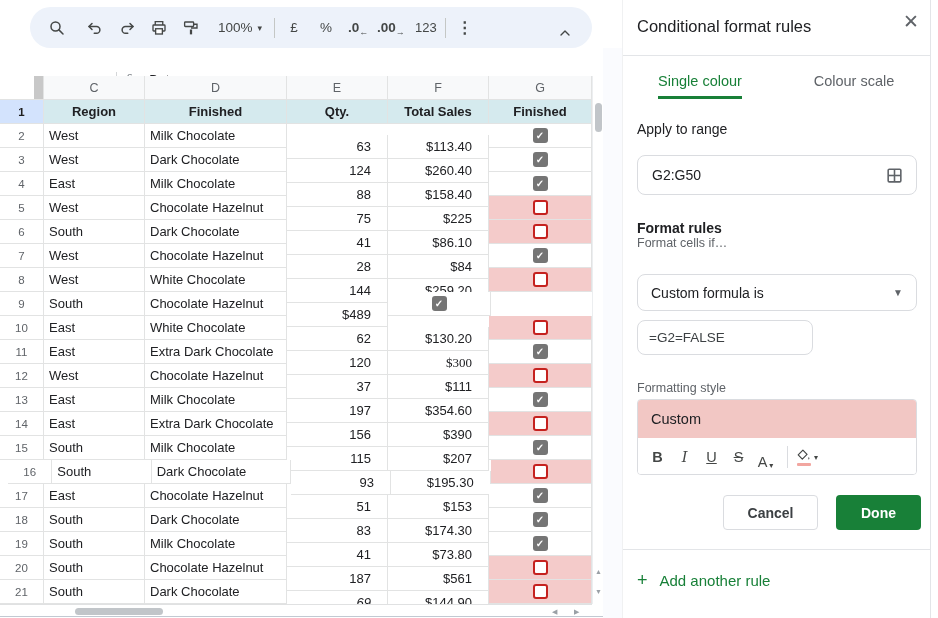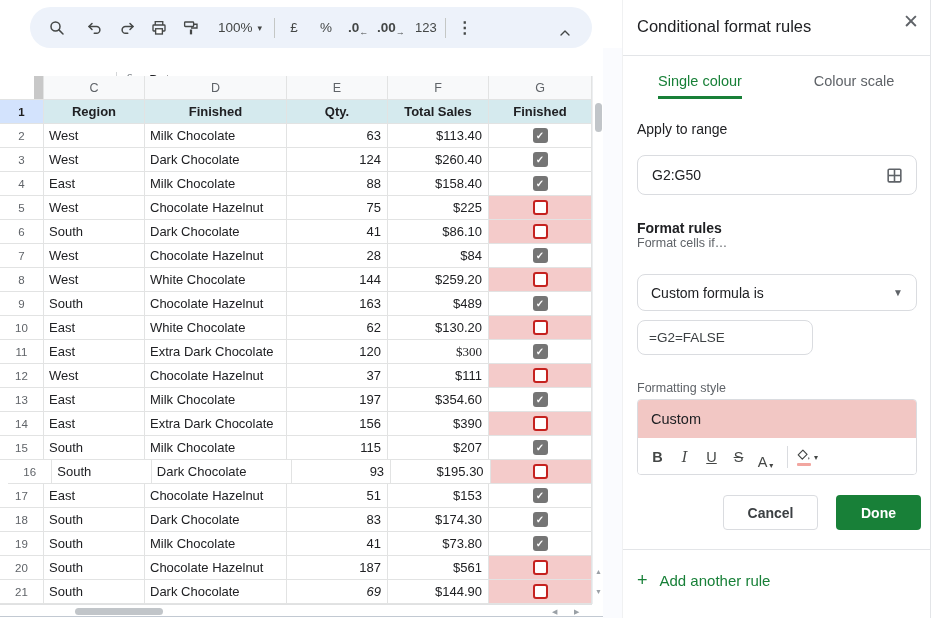--- a/index.html
+++ b/index.html
@@ -27,21 +27,21 @@
   .fval{font-size:13px;color:#202124;}
   
   .grid{position:absolute;left:0;top:76px;width:592px;}
   .gr{display:flex;height:24px;}
   .gc{box-sizing:border-box;height:24px;border-right:1px solid #e2e3e3;border-bottom:1px solid #e2e3e3;
       font-size:13px;display:flex;align-items:center;overflow:hidden;white-space:nowrap;background:#fff;}
   .rh{justify-content:center;font-size:11.5px;color:#5f6368;background:#fff;}
   .colh{justify-content:center;font-size:12.5px;color:#5f6368;background:#f8f9fa;position:relative;}
   .hdr{background:#d5eaee;font-weight:bold;justify-content:center;}
   .left{padding-left:5px;}
-  .right{justify-content:flex-end;padding-right:6px;}
+  .right{justify-content:flex-end;padding-right:16px;margin-top:11px;}
   .center{justify-content:center;}
   .pink{background:#f4cbca;}
   .rh1{background:#d3e3fd;color:#1f1f1f;font-weight:bold;}
   .hiddencols{position:absolute;right:0;top:0;width:9px;height:23px;background:#c8c8c8;}
   .cb{box-sizing:border-box;width:15px;height:15px;border-radius:3px;display:flex;
       align-items:center;justify-content:center;cursor:pointer;}
   .cb.on{background:#757575;color:#fff;font-size:10px;font-weight:bold;}
   .cb.off{background:#fff;border:2px solid #c5221f;}
   
   .vscroll{position:absolute;left:592px;top:76px;width:11px;height:528px;background:#fff;border-left:1px solid #eceef0;}
@@ -262,21 +262,20 @@
       <div class="gc right" style="width: 101px;">144</div>
       <div class="gc right" style="width: 101px;">$259.20</div>
       <div class="gc center pink" style="width: 103px;">
         <span class="cb off"></span>
       </div>
     </div>
     <div class="gr">
       <div class="gc rh" style="width: 44px;">9</div>
       <div class="gc left" style="width: 101px;">South</div>
       <div class="gc left" style="width: 142px;">Chocolate Hazelnut</div>
-      <div class="gc right" style="width: 101px;">163</div>
       <div class="gc right" style="width: 101px;">$489</div>
       <div class="gc center" style="width: 103px;">
         <span class="cb on">✓</span>
       </div>
     </div>
     <div class="gr">
       <div class="gc rh" style="width: 44px;">10</div>
       <div class="gc left" style="width: 101px;">East</div>
       <div class="gc left" style="width: 142px;">White Chocolate</div>
       <div class="gc right" style="width: 101px;">62</div>

